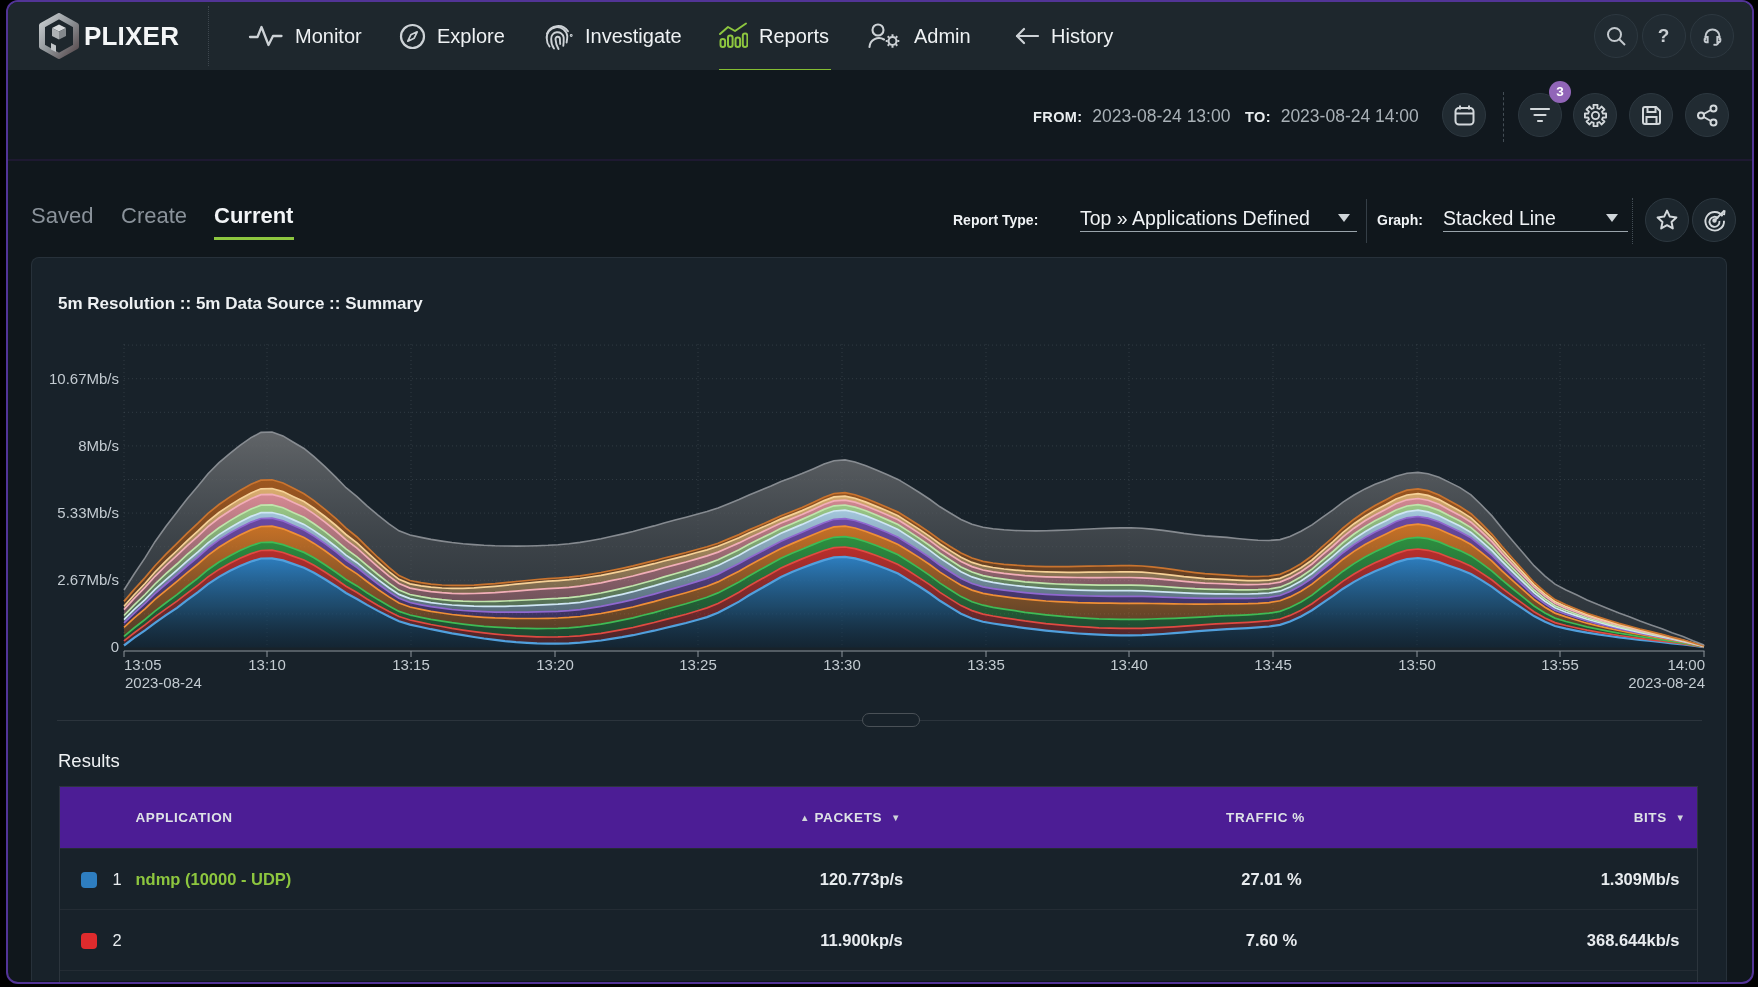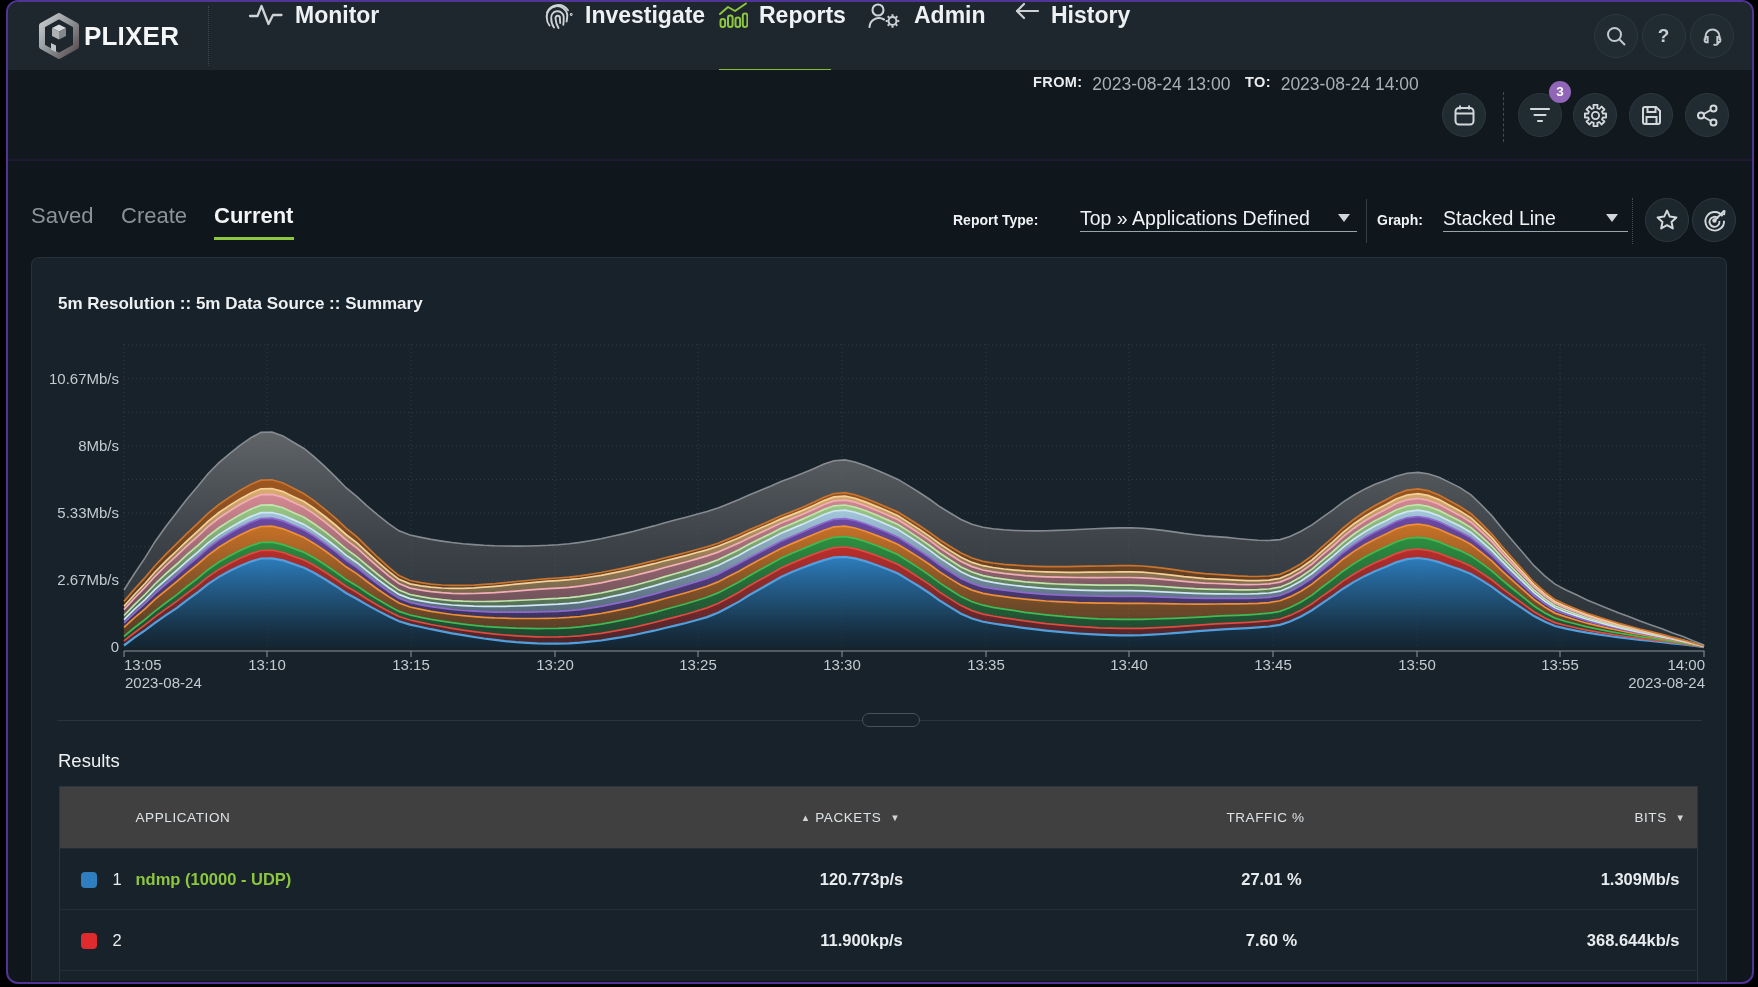--- a/index.html
+++ b/index.html
@@ -1,48 +1,48 @@
 <!DOCTYPE html>
 <html><head><meta charset="utf-8"><title>Reports: Applications Defined</title>
 <style>
 *{margin:0;padding:0;box-sizing:border-box}
 html,body{width:1758px;height:987px;background:#000;font-family:"Liberation Sans",sans-serif;overflow:hidden}
 .page{position:absolute;left:6px;top:0;width:1748px;height:984px;border:2.5px solid #523496;border-radius:12px;background:#10171c;overflow:hidden}
 .abs{position:absolute}
 svg{display:block}
 .nav{position:absolute;left:0;top:0;width:100%;height:68px;background:#1e272d}
-.navitem{position:absolute;top:0;height:68px;display:flex;gap:11px;color:#eef1f3;font-weight:bold;font-size:23px}
+.navitem{position:absolute;top:0;height:68px;display:flex;align-items:center;gap:11px;color:#eef1f3;font-weight:normal;font-size:20px}
 .brand{position:absolute;left:76px;top:0;height:68px;line-height:68px;color:#f4f6f7;font-weight:bold;font-size:26px;letter-spacing:0.2px}
 .navsep{position:absolute;left:200px;top:4px;height:60px;border-left:1px dotted #3e474e}
 .circ{position:absolute;width:44px;height:44px;border-radius:50%;border:1.5px solid #2d3840;background:#212b32;display:flex;align-items:center;justify-content:center}
 .grnline{position:absolute;left:711px;top:67px;width:112px;height:3px;background:#84bd32}
 .hdr{position:absolute;left:0;top:68px;width:100%;height:89px;background:#11181e}
 .hdr h1{position:absolute;left:19px;top:25px;font-size:29.5px;color:#f3f5f6;letter-spacing:0.2px}
-.fromto{position:absolute;top:4px;height:67px;display:flex;color:#a9b1b7;font-size:17.5px}
+.fromto{position:absolute;top:13px;height:67px;display:flex;align-items:center;color:#a9b1b7;font-size:17.5px}
 .fromto b{color:#e9edef;font-size:14.5px;letter-spacing:0.4px}
 .hbtn{top:91px}
 .hsep{position:absolute;left:1495px;top:90px;height:50px;border-left:1px dashed #434d55}
 .badge{position:absolute;left:1541px;top:79px;width:22px;height:22px;border-radius:50%;background:#9165b8;color:#fff;font-size:13.5px;font-weight:bold;text-align:center;line-height:22px;z-index:3}
 .hline{position:absolute;left:0;top:157px;width:100%;height:2px;background:#1e1931}
 .tab{position:absolute;top:201px;font-size:22px;color:#8a929a}
 .tabu{position:absolute;left:206px;top:235px;width:80px;height:3px;background:#8dc63f}
 .ctl{position:absolute;top:205px;font-size:19.5px;color:#f0f3f5}
 .ctl b{font-size:14px}
 .ddu{position:absolute;top:229px;height:1px;background:#9aa4ab}
 .caret{position:absolute;width:0;height:0;border-left:6.5px solid transparent;border-right:6.5px solid transparent;border-top:8px solid #cfd5d9;top:212px}
 .vsep1{position:absolute;left:1358px;top:197px;height:44px;border-left:1px solid #353f47}
 .vsep2{position:absolute;left:1624px;top:196px;height:46px;border-left:1px dotted #434d55}
 .circ2{position:absolute;width:44px;height:44px;border-radius:50%;border:1.5px solid #2d3840;background:#1c262d;display:flex;align-items:center;justify-content:center}
 .panel{position:absolute;left:23px;top:255px;width:1696px;height:724px;background:#18222a;border:1px solid #27313a;border-bottom:none;border-radius:8px 8px 0 0}
 .ptitle{position:absolute;left:26px;top:36px;font-size:17px;font-weight:bold;color:#eef1f3}
 .pdiv{position:absolute;left:25px;top:462px;width:1645px;height:1px;background:#2b343c}
 .handle{position:absolute;left:830px;top:455px;width:58px;height:14px;border:1.5px solid #4a5157;border-radius:8px;background:#18222a}
 .results{position:absolute;left:26px;top:492px;font-size:18.5px;color:#eef1f3}
 .tbl{position:absolute;left:26.5px;top:528px;width:1639px;border:1px solid #2c353d;border-bottom:none}
-.thead{height:61px;background:#404040;position:relative;color:#dde2e6;font-size:13.5px;font-weight:normal;letter-spacing:0.6px}
+.thead{height:61px;background:#4c1d95;position:relative;color:#dde2e6;font-size:13.5px;font-weight:bold;letter-spacing:0.6px}
 .trow{height:61px;position:relative;border-top:1px solid #242c34;font-size:16.5px;color:#e8ecef;font-weight:bold}
 .sw{position:absolute;left:21.5px;top:22.5px;width:16px;height:16px;border-radius:4px}
 .appname{color:#8dc63f;font-weight:bold}
 .cc{position:absolute;top:0;height:61px;display:flex;align-items:center}
 .sort{font-size:9.5px;color:#cfd5d9}
 </style></head>
 <body>
 <div class="page">
 <div class="nav">
   <svg class="abs" style="left:31px;top:11px" width="40" height="46" viewBox="0 0 40 46">
@@ -59,20 +59,27 @@
     <polygon points="27,15 27,23 20,26.5 20,18.5" fill="#83888c"></polygon>
     <polygon points="12,30 17,32.5 17,39 12,36.5" fill="#c0c4c7"></polygon>
   </svg>
   <div class="brand">PLIXER</div>
   <div class="navsep"></div>
   <div class="navitem" style="left:240px">
     <svg width="36" height="26" viewBox="0 0 36 26">
           <path d="M2 14 h7.5 l4-10 l7 18 l4.5-9 h8.5" fill="none" stroke="#cdd2d6" stroke-width="2.3" stroke-linecap="round" stroke-linejoin="round"></path>
         </svg>
     <span>Monitor</span>
+  </div>
+  <div class="navitem" style="left:391px">
+    <svg width="27" height="27" viewBox="0 0 27 27">
+          <circle cx="13.5" cy="13.5" r="11.5" fill="none" stroke="#cdd2d6" stroke-width="2.2"></circle>
+          <polygon points="18.2,8.8 15.2,15.2 8.8,18.2 11.8,11.8" fill="none" stroke="#cdd2d6" stroke-width="1.7" stroke-linejoin="round"></polygon>
+        </svg>
+    <span>Explore</span>
   </div>
   <div class="navitem" style="left:710px;color:#f0f3f5">
     <svg width="30" height="28" viewBox="0 0 30 28">
           <g fill="none" stroke="#8dc63f" stroke-width="2">
     <polyline points="2,12 10,5 17,9 28,1.5" stroke-linecap="round" stroke-linejoin="round"></polyline>
     <rect x="2.5" y="17" width="4.6" height="8" rx="2.3"></rect>
     <rect x="10" y="13.5" width="4.6" height="11.5" rx="2.3"></rect>
     <rect x="17.5" y="15.5" width="4.6" height="9.5" rx="2.3"></rect>
     <rect x="24.8" y="11.5" width="4.6" height="13.5" rx="2.3"></rect>
     </g>

